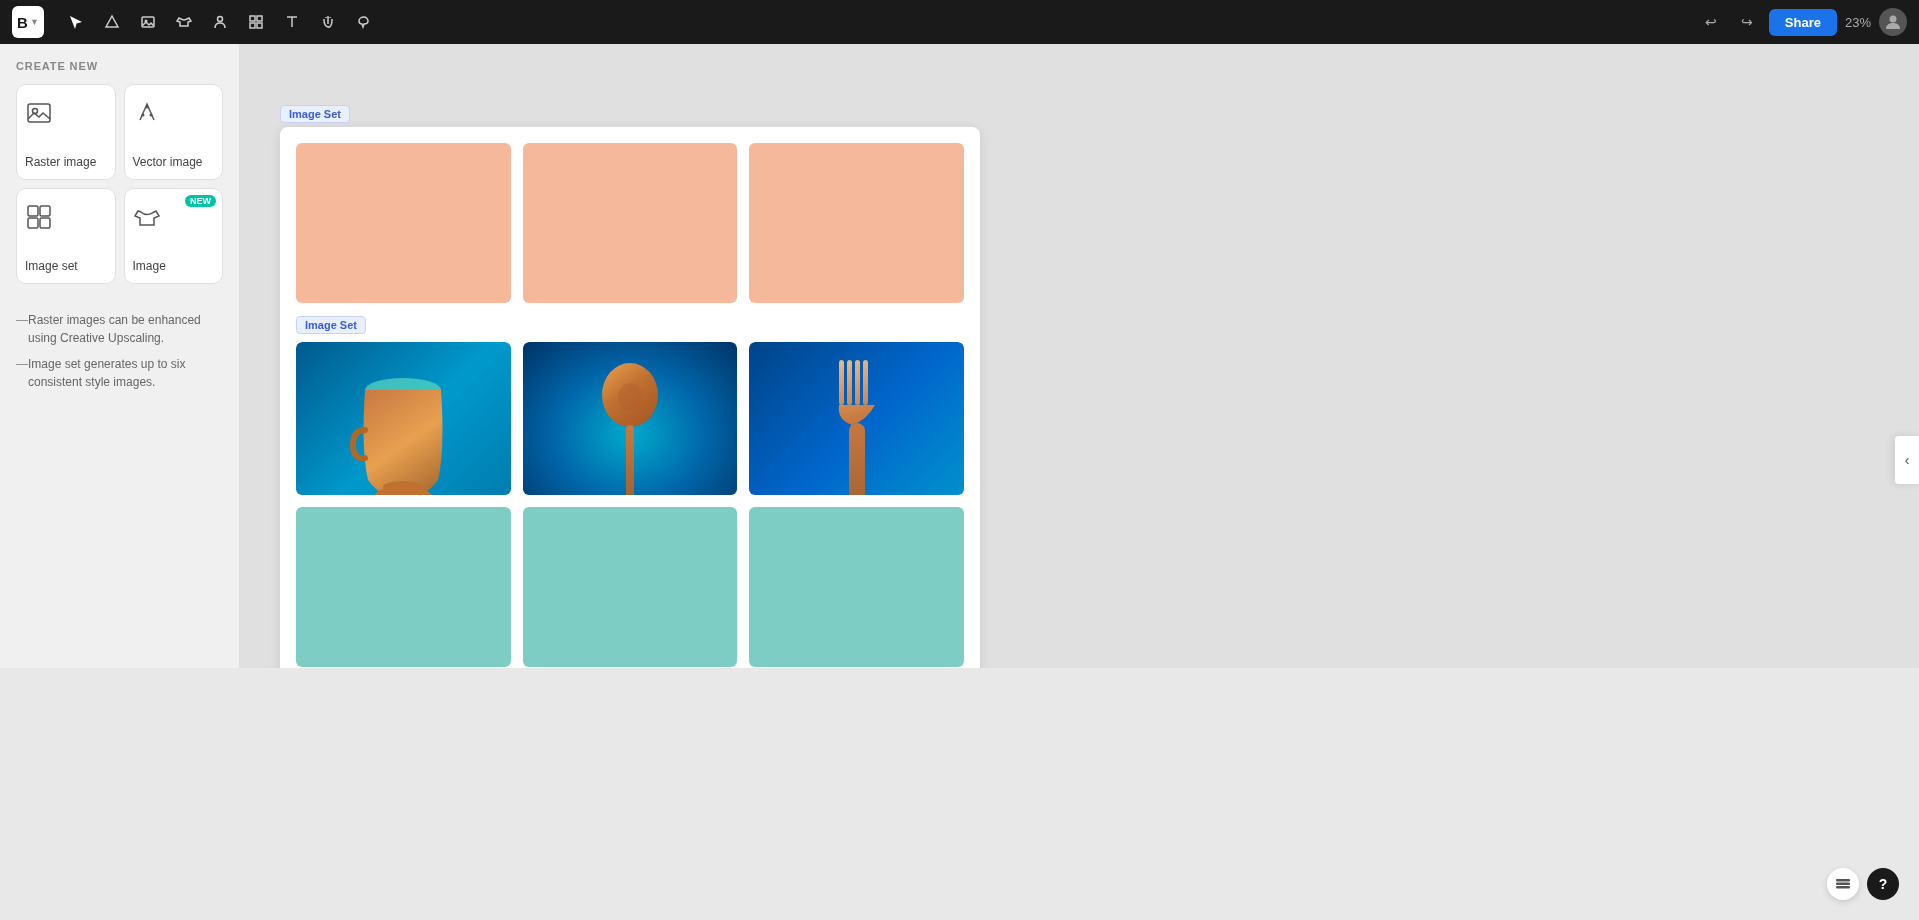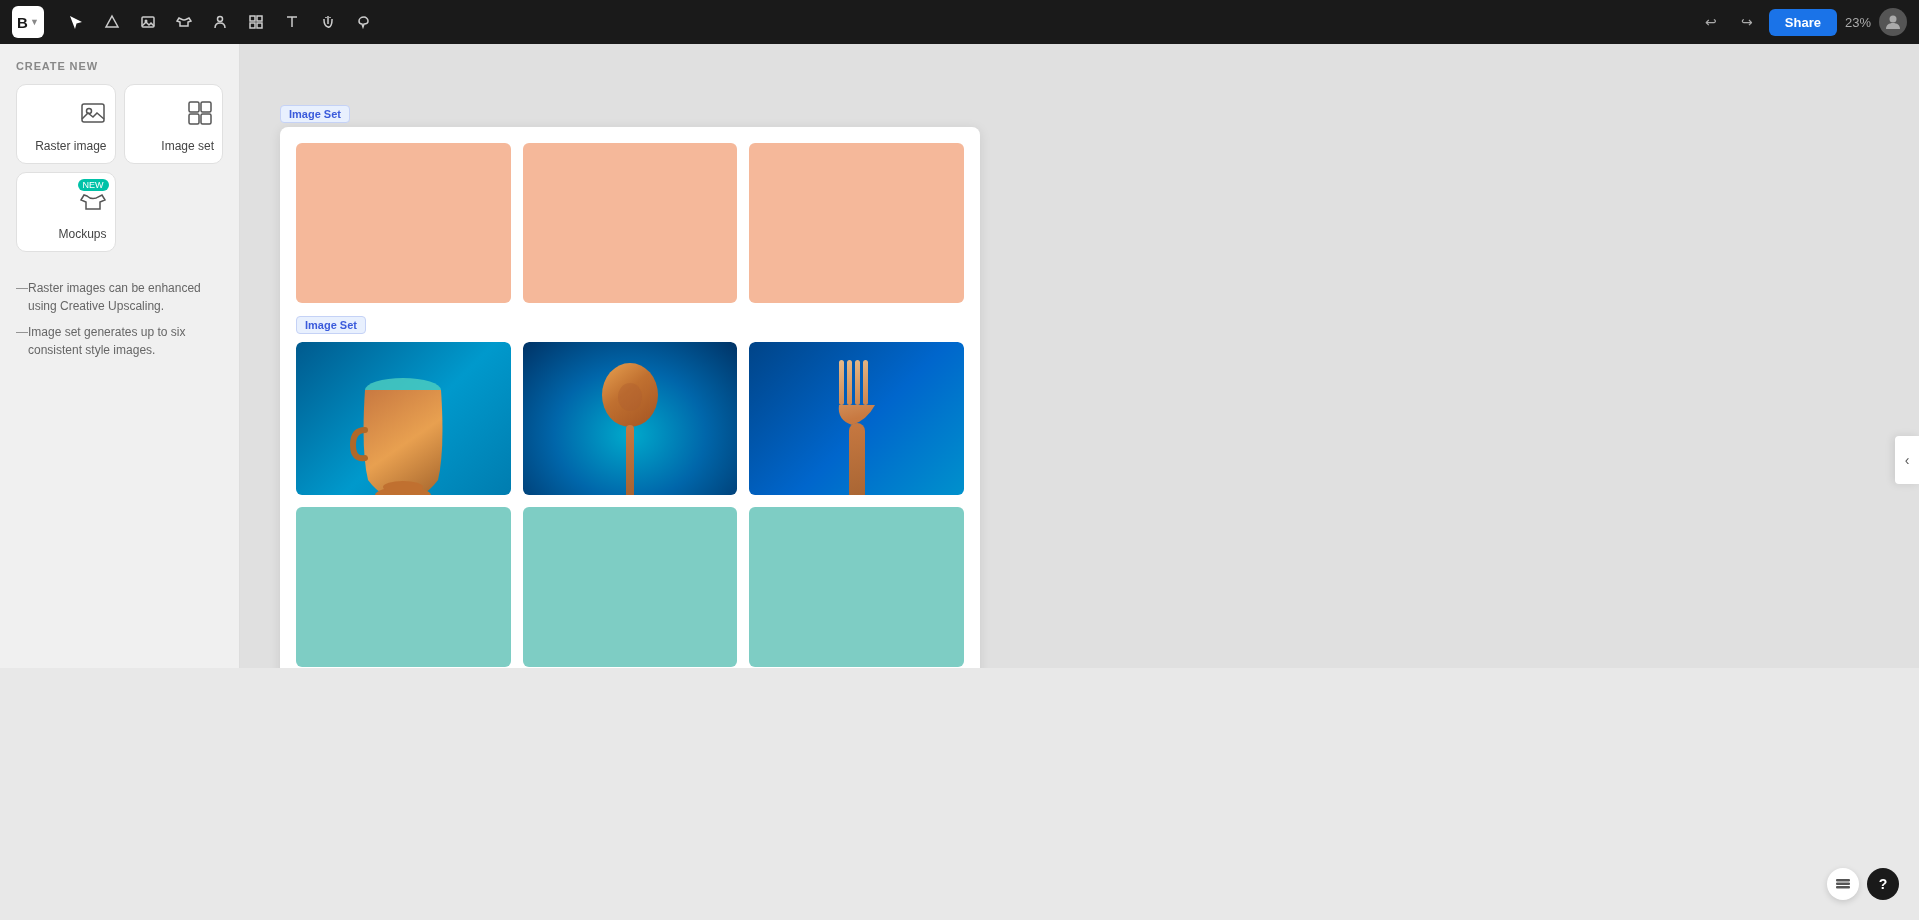--- a/index.html
+++ b/index.html
@@ -46,28 +46,28 @@
       width: 240px; background: #f0f0f0; padding: 16px; overflow-y: auto;
       flex-shrink: 0; border-right: 1px solid #ddd;
     }
     .create-new-label {
       font-size: 11px; font-weight: 600; color: #888; letter-spacing: 0.08em;
       text-transform: uppercase; margin-bottom: 12px;
     }
     .create-grid { display: grid; grid-template-columns: 1fr 1fr; gap: 8px; margin-bottom: 16px; }
     .create-card {
       background: #fff; border-radius: 10px; padding: 14px 8px 10px;
-      display: flex; flex-direction: column; align-items: flex-end; gap: 6px;
+      display: flex; flex-direction: column; align-items: flex-start; gap: 22px;
       cursor: pointer; border: 1.5px solid #e0e0e0; position: relative;
     }
     .create-card-icon { font-size: 22px; color: #555; }
     .create-card-label { font-size: 12px; color: #444; text-align: center; }
     .new-badge {
       position: absolute; top: 6px; right: 6px;
-      background: #00c2a8; color: #fff; font-size: 9px; font-weight: 400;
+      background: #00c2a8; color: #fff; font-size: 9px; font-weight: 700;
       border-radius: 8px; padding: 1px 5px;
     }
 
     .info-section { margin-top: 8px; }
     .info-intro { font-size: 12.5px; color: #555; line-height: 1.5; margin-bottom: 12px; }
     .info-list { list-style: none; display: flex; flex-direction: column; gap: 8px; margin-top: 27px; }
     .info-list li { font-size: 12px; color: #666; line-height: 1.5; padding-left: 12px; position: relative; }
     .info-list li::before { content: '—'; position: absolute; left: 0; color: #888; }
 
     
@@ -213,41 +213,52 @@
         <span class="create-card-icon">
           <svg width="28" height="28" viewBox="0 0 28 28" fill="none">
               <rect x="3" y="5" width="22" height="18" rx="2" stroke="#555" stroke-width="1.5"></rect>
               <circle cx="10" cy="12" r="2.5" stroke="#555" stroke-width="1.5"></circle>
               <polyline points="3,20 9,14 14,18 18,14 25,20" stroke="#555" stroke-width="1.5" fill="none"></polyline>
             </svg>
         </span>
         <span class="create-card-label">Raster image</span>
       </div>
 
+      <div class="create-card">
+        <span class="create-card-icon">
+          <svg width="28" height="28" viewBox="0 0 28 28" fill="none">
+              <path d="M7 21L14 5L21 21" stroke="#555" stroke-width="1.5"></path>
+              <circle cx="10" cy="16" r="1.5" fill="#555"></circle>
+              <circle cx="14" cy="8" r="1.5" fill="#555"></circle>
+              <circle cx="18" cy="16" r="1.5" fill="#555"></circle>
+            </svg>
+        </span>
+        <span class="create-card-label">Vector image</span>
+      </div>
 
       <div class="create-card">
         <span class="create-card-icon">
           <svg width="28" height="28" viewBox="0 0 28 28" fill="none">
               <rect x="3" y="3" width="10" height="10" rx="1.5" stroke="#555" stroke-width="1.5"></rect>
               <rect x="15" y="3" width="10" height="10" rx="1.5" stroke="#555" stroke-width="1.5"></rect>
               <rect x="3" y="15" width="10" height="10" rx="1.5" stroke="#555" stroke-width="1.5"></rect>
               <rect x="15" y="15" width="10" height="10" rx="1.5" stroke="#555" stroke-width="1.5"></rect>
             </svg>
         </span>
         <span class="create-card-label">Image set</span>
       </div>
 
       <div class="create-card">
         <span class="new-badge">NEW</span>
         <span class="create-card-icon">
           <svg width="28" height="28" viewBox="0 0 28 28" fill="none">
               <path d="M5 8L2 13l5 2v7h14v-7l5-2-3-5-4 2c-1 1-2 1.5-5 1.5S9 10 8 9L5 8z" stroke="#555" stroke-width="1.5" fill="none"></path>
             </svg>
         </span>
-        <span class="create-card-label">Mockups</span>
+        <span class="create-card-label">Image</span>
       </div>
     </div>
 
     <div class="info-section">
       <ul class="info-list">
         <li>Raster images can be enhanced using Creative Upscaling.</li>
         <li>Image set generates up to six consistent style images.</li>
       </ul>
     </div>
   </div>

